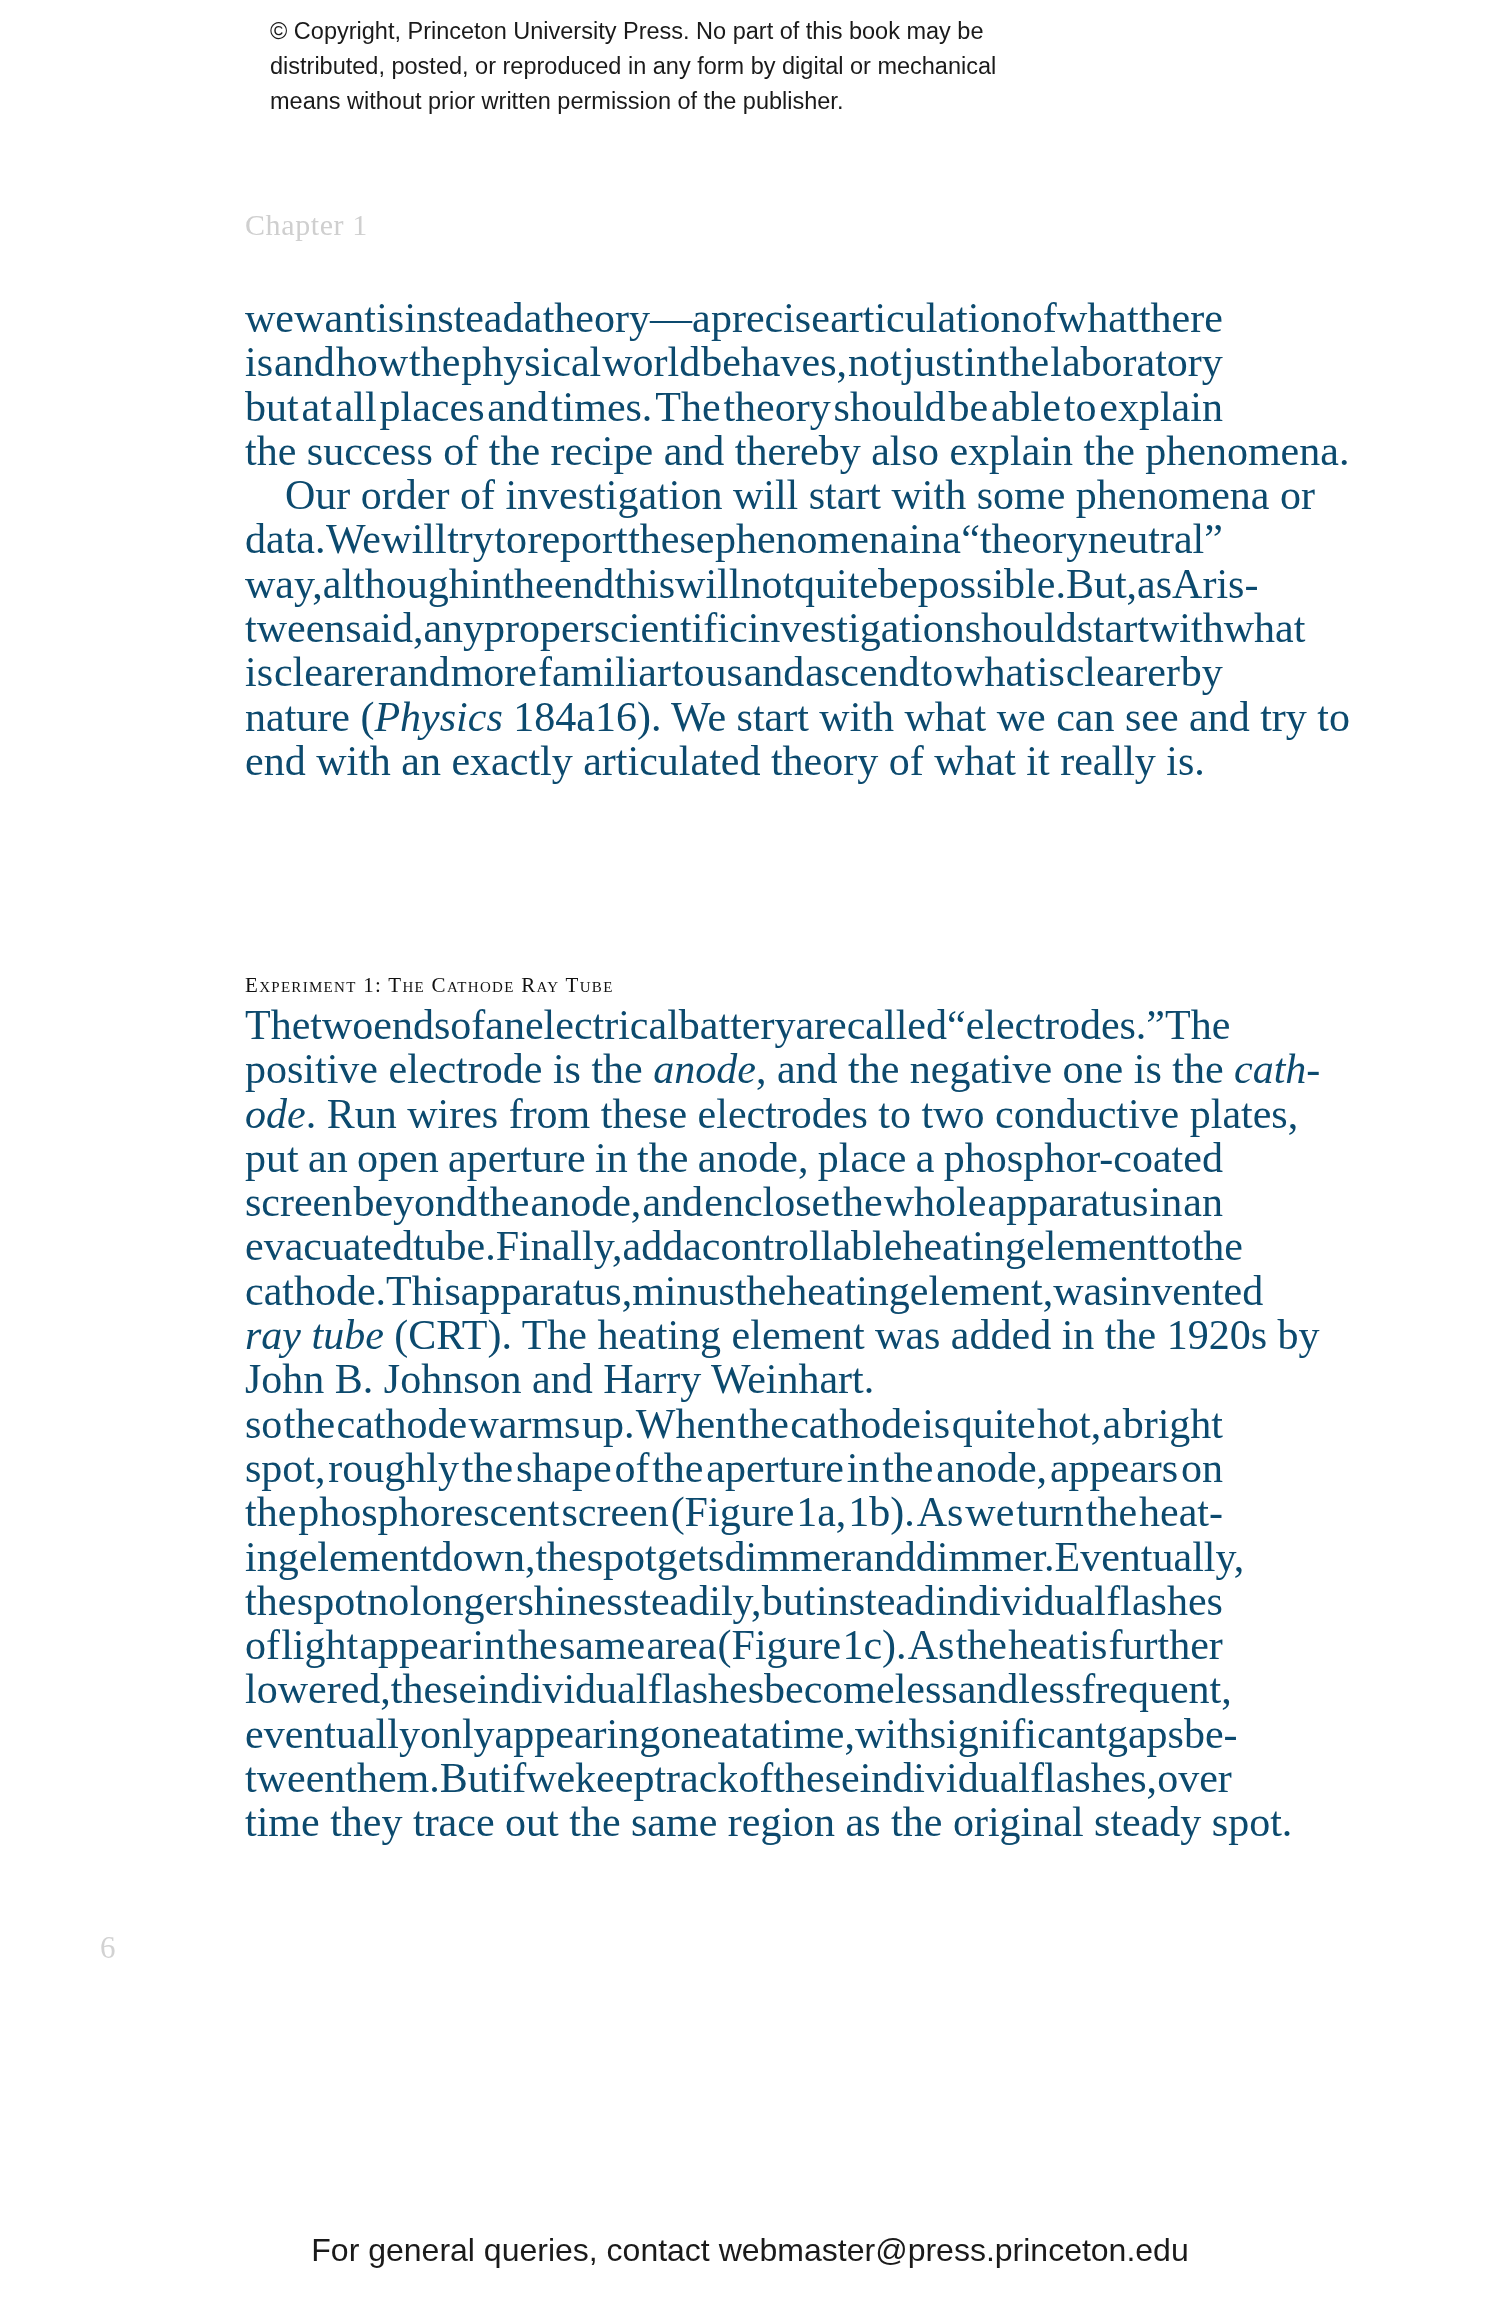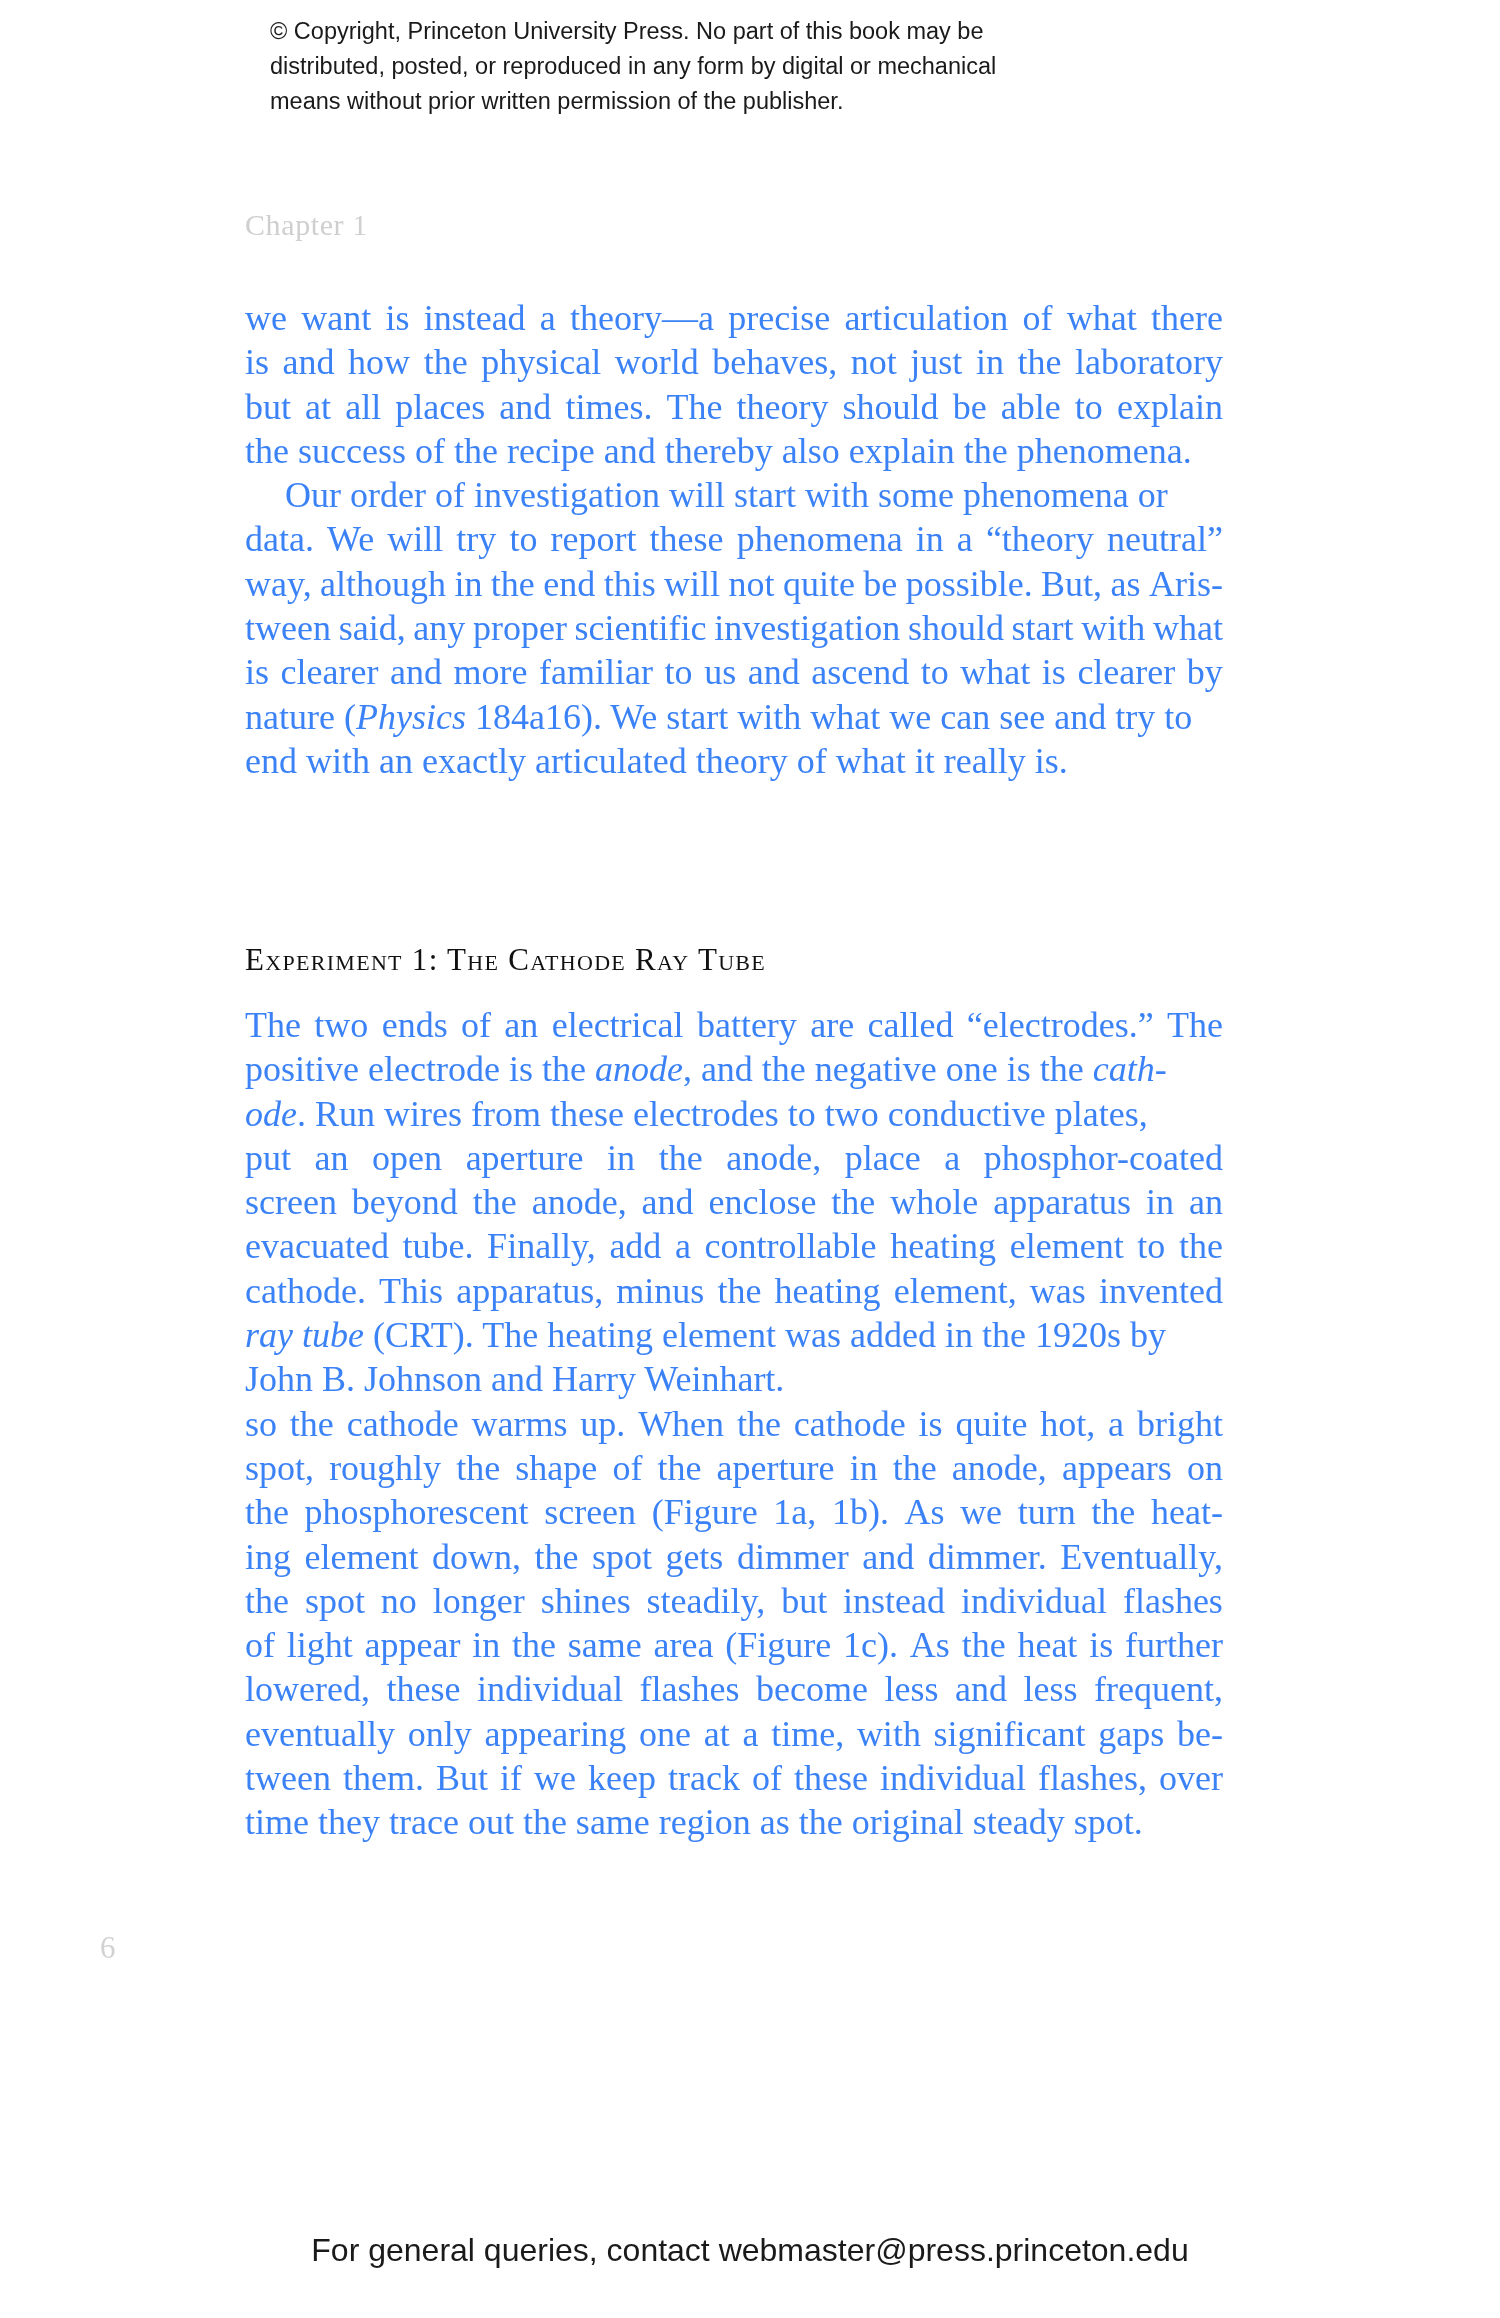--- a/index.html
+++ b/index.html
@@ -48,23 +48,23 @@
   
   .text-column {
     position: absolute;
     left: 245px;
     top: 296px;
     width: 978px;
   }
 
   .para {
     margin: 0;
-    font-size: 36px;
+    font-size: 42px;
     line-height: 44.3px;
-    color: #3b82f6;
+    color: #0c4a6e;
     text-align: justify;
   }
   .para .ln {
     display: block;
     white-space: nowrap;
   }
   
   .para .ln.j {
     display: flex;
     justify-content: space-between;
@@ -72,22 +72,22 @@
   }
   .para .ln.j > span { display: inline-block; }
   .indent { display: inline-block; width: 40px; }
 
   em { font-style: italic; }
 
   
   .section-heading {
     position: absolute;
     left: 245px;
-    top: 942px;
-    font-size: 31px;
+    top: 973px;
+    font-size: 21px;
     letter-spacing: 1.3px;
     color: #111111;
     font-variant: small-caps;
     white-space: nowrap;
     font-family: Liberation Serif, serif;
   }
 
   
   .page-number {
     position: absolute;

